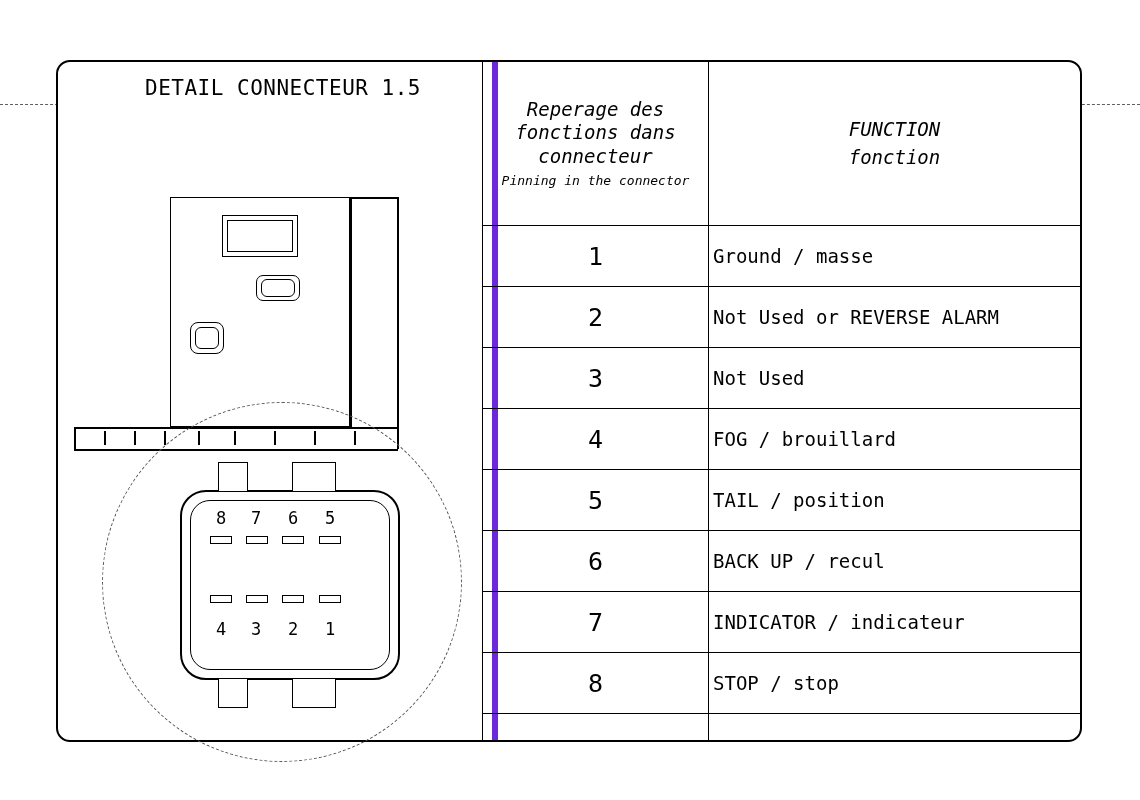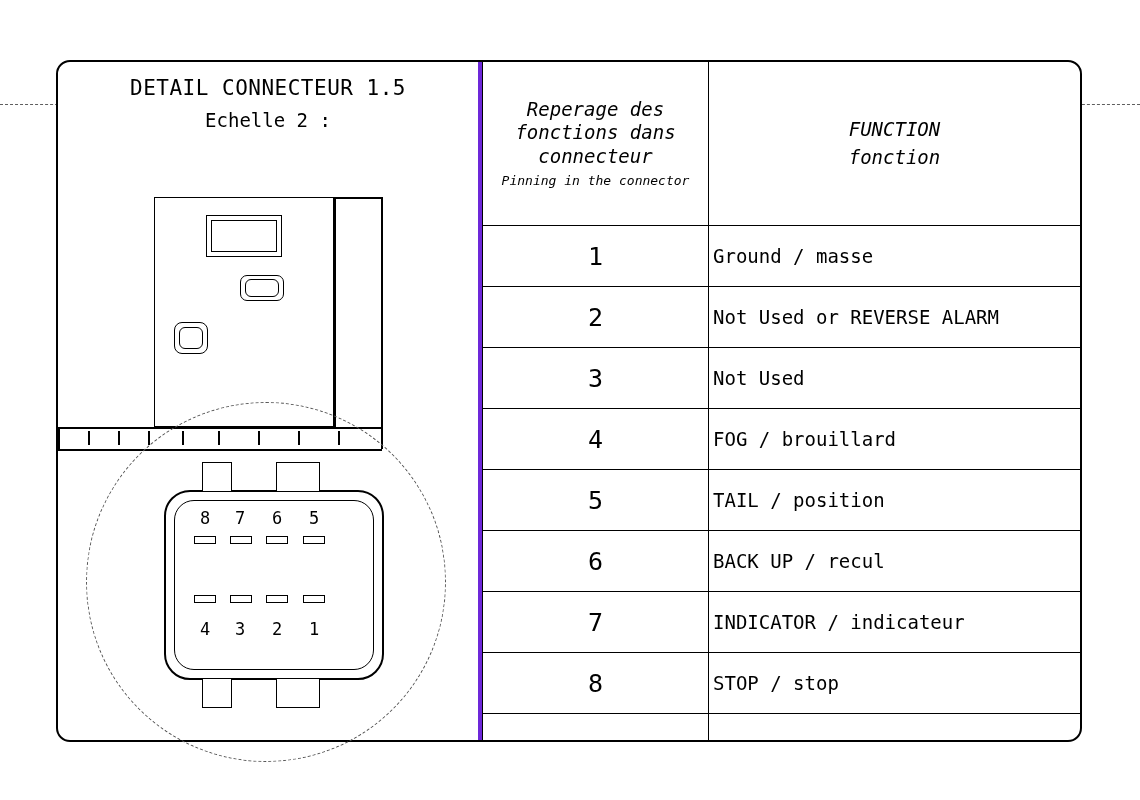--- a/index.html
+++ b/index.html
@@ -35,26 +35,26 @@
     top: 104px;
     width: 1140px;
     height: 0px;
     border-top: 1px dashed #444;
     opacity: .85;
   }
 
   
   #detail-panel {
     position: absolute;
-    left: 0;
+    left: 16px;
     top: 0;
     width: 424px;
     height: 100%;
     box-sizing: border-box;
-    border-right: 4px solid #6d28d9;
+    border-right: 6px solid #6d28d9;
   }
   #detail-title {
     text-align: center;
     font-size: 21px;
     letter-spacing: .5px;
     margin-top: 14px;
     white-space: nowrap;
   }
   #detail-sub1 {
     text-align: center;
@@ -198,21 +198,20 @@
 </head>
 <body>
 
 <div class="centerline-h"></div>
 
 <div id="sheet">
 
   <div id="detail-panel">
 
     <div id="detail-title">DETAIL CONNECTEUR 1.5</div>
-    <div id="detail-sub1">Echelle 2 :</div>
 
     <div id="conn-body">
 
       <div class="rrect" style="left:6px; top:0px; width:180px; height:230px;"></div>
 
       <div class="ln vline" style="left:186px; top:0px; height:230px;"></div>
       <div class="ln hline" style="left:186px; top:0px; width:48px;"></div>
       <div class="ln vline" style="left:233px; top:0px; height:230px;"></div>
 
       <div class="rrect" style="left:58px; top:18px; width:76px; height:42px;"></div>

